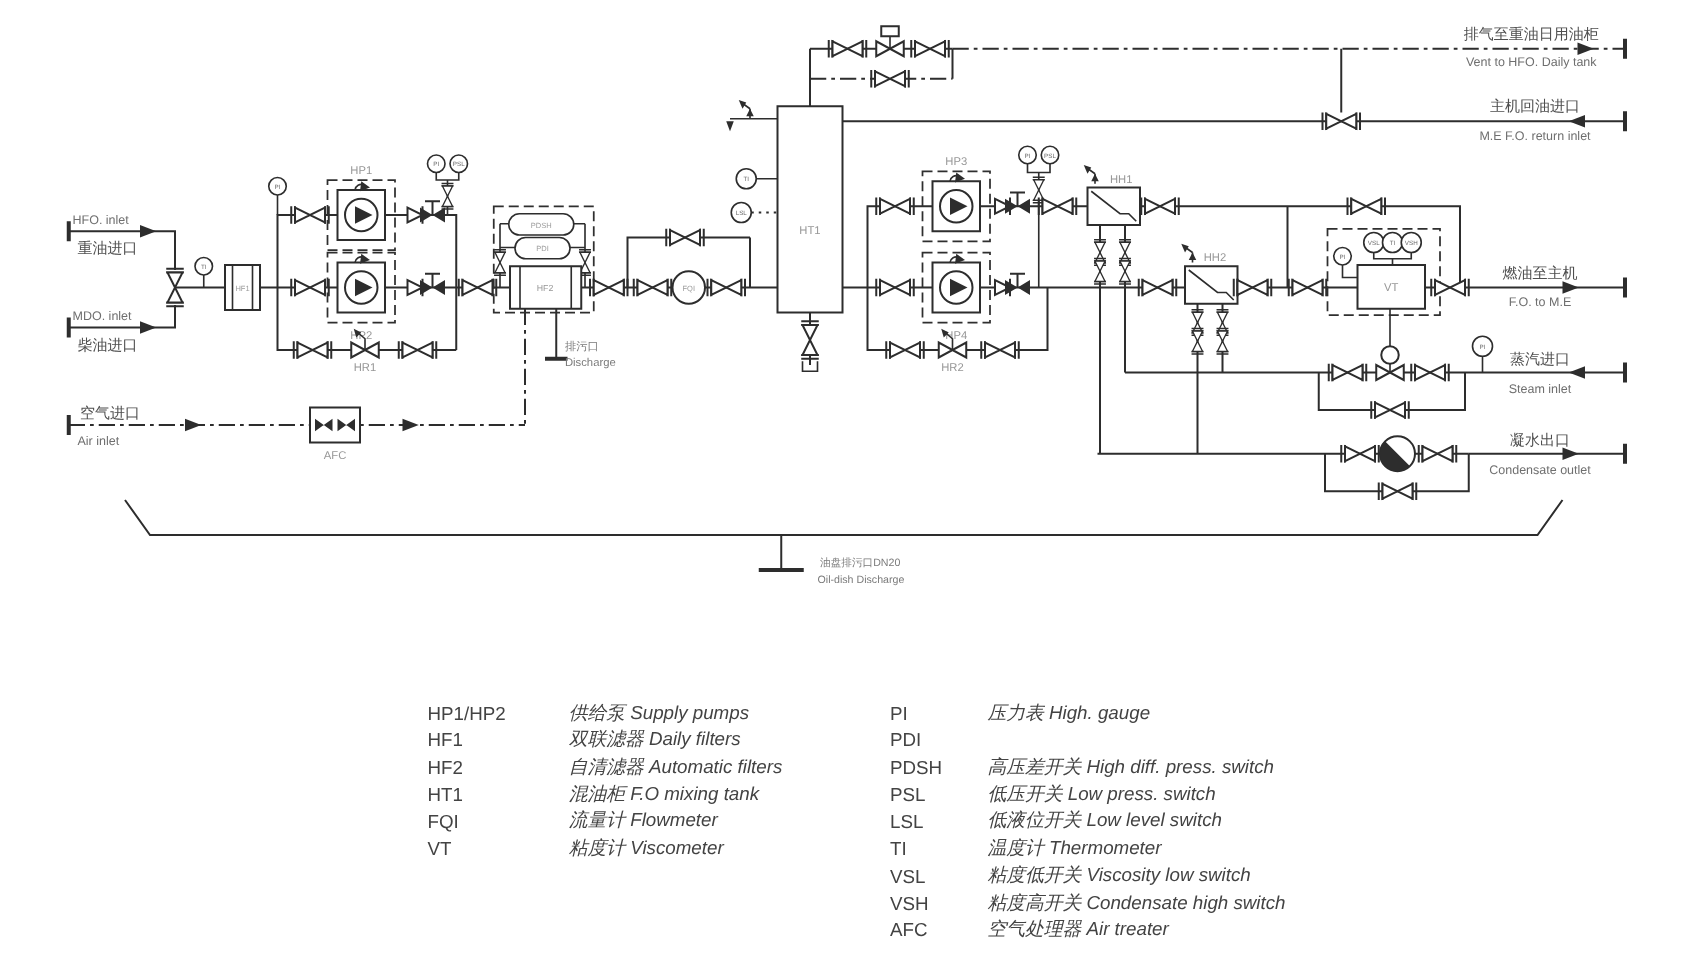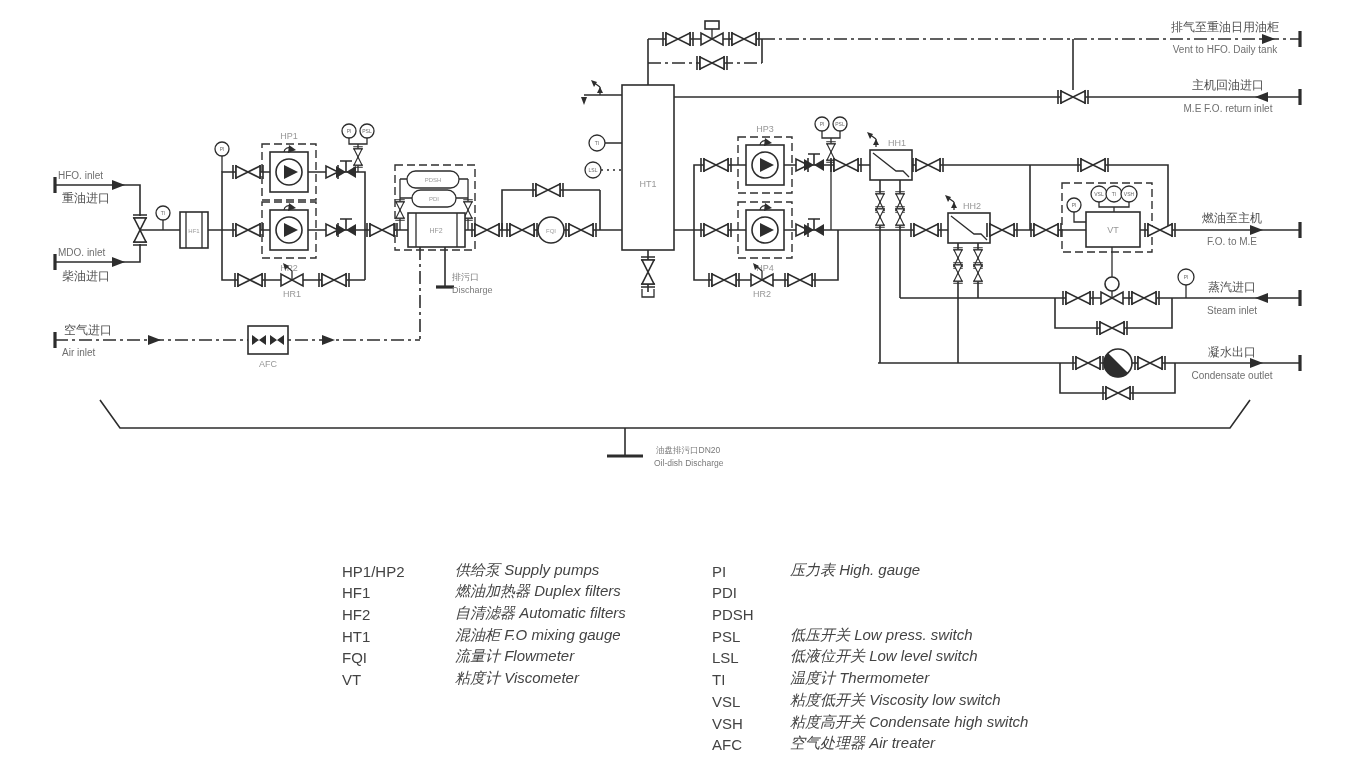--- a/index.html
+++ b/index.html
@@ -400,49 +400,50 @@
 </svg>
 
 <div id="legend">
   <div class="lcol" id="lcol-left">
     <div class="lrow">
         <span class="lcode">HP1/HP2</span>
         <span class="ldesc">供给泵 Supply pumps</span>
       </div>
     <div class="lrow">
         <span class="lcode">HF1</span>
-        <span class="ldesc">燃油加热器 Duplex filters</span>
+        <span class="ldesc">双联滤器 Daily filters</span>
       </div>
     <div class="lrow">
         <span class="lcode">HF2</span>
         <span class="ldesc">自清滤器 Automatic filters</span>
       </div>
     <div class="lrow">
         <span class="lcode">HT1</span>
-        <span class="ldesc">混油柜 F.O mixing gauge</span>
+        <span class="ldesc">混油柜 F.O mixing tank</span>
       </div>
     <div class="lrow">
         <span class="lcode">FQI</span>
         <span class="ldesc">流量计 Flowmeter</span>
       </div>
     <div class="lrow">
         <span class="lcode">VT</span>
         <span class="ldesc">粘度计 Viscometer</span>
       </div>
   </div>
   <div class="lcol" id="lcol-right">
     <div class="lrow">
         <span class="lcode">PI</span>
         <span class="ldesc">压力表 High. gauge</span>
       </div>
     <div class="lrow">
         <span class="lcode">PDI</span>
       </div>
     <div class="lrow">
         <span class="lcode">PDSH</span>
+        <span class="ldesc">高压差开关 High diff. press. switch</span>
       </div>
     <div class="lrow">
         <span class="lcode">PSL</span>
         <span class="ldesc">低压开关 Low press. switch</span>
       </div>
     <div class="lrow">
         <span class="lcode">LSL</span>
         <span class="ldesc">低液位开关 Low level switch</span>
       </div>
     <div class="lrow">

